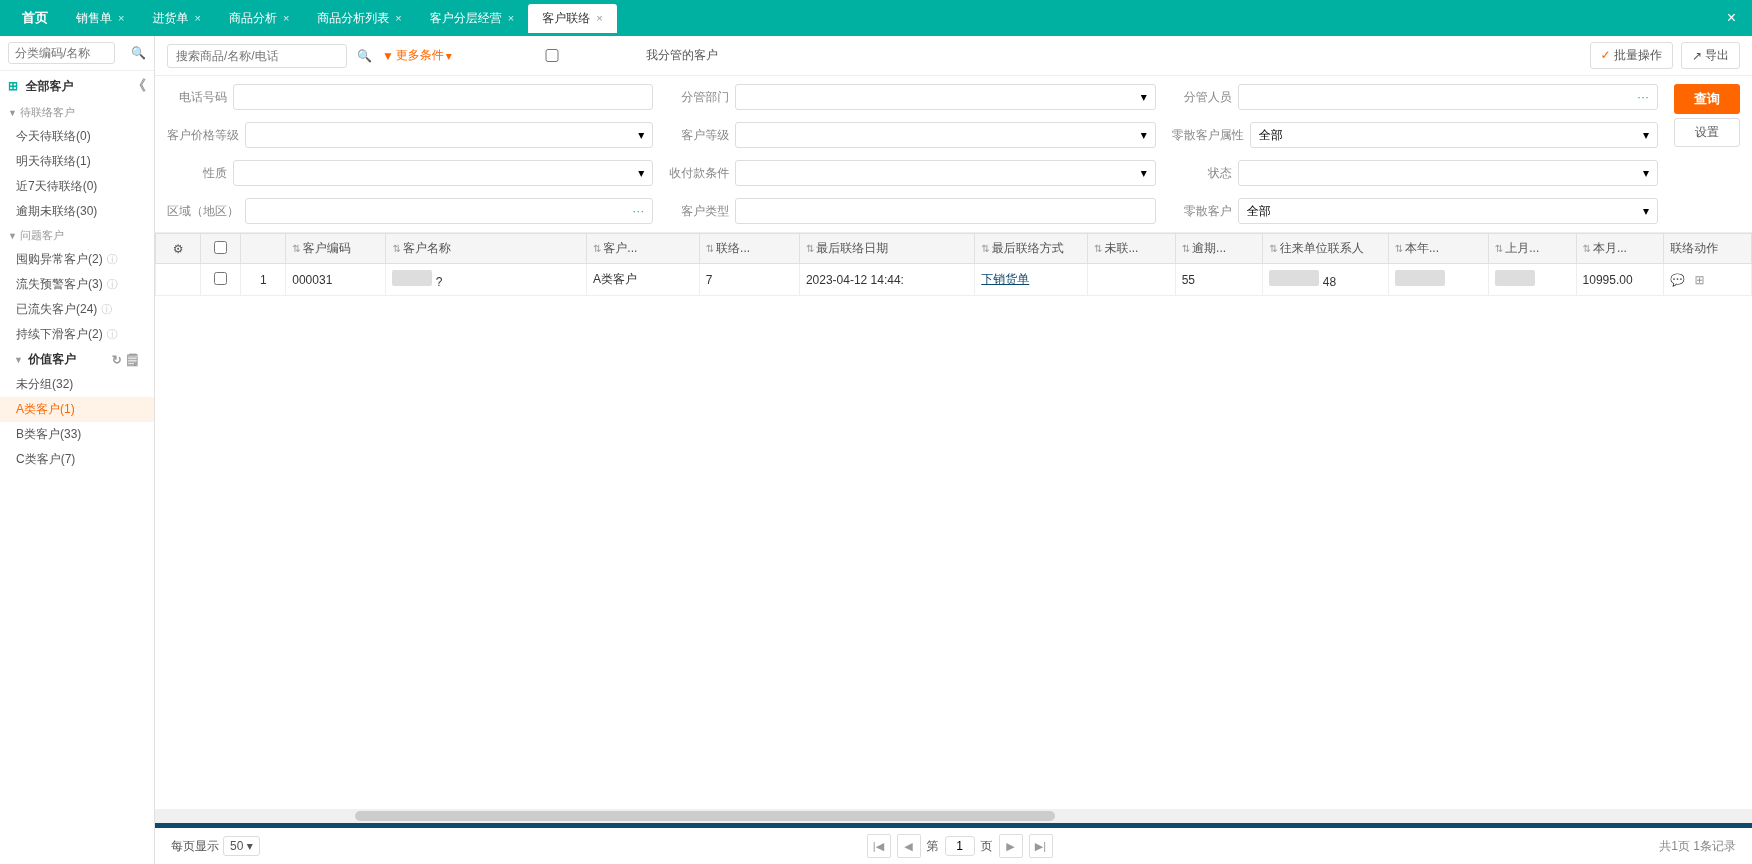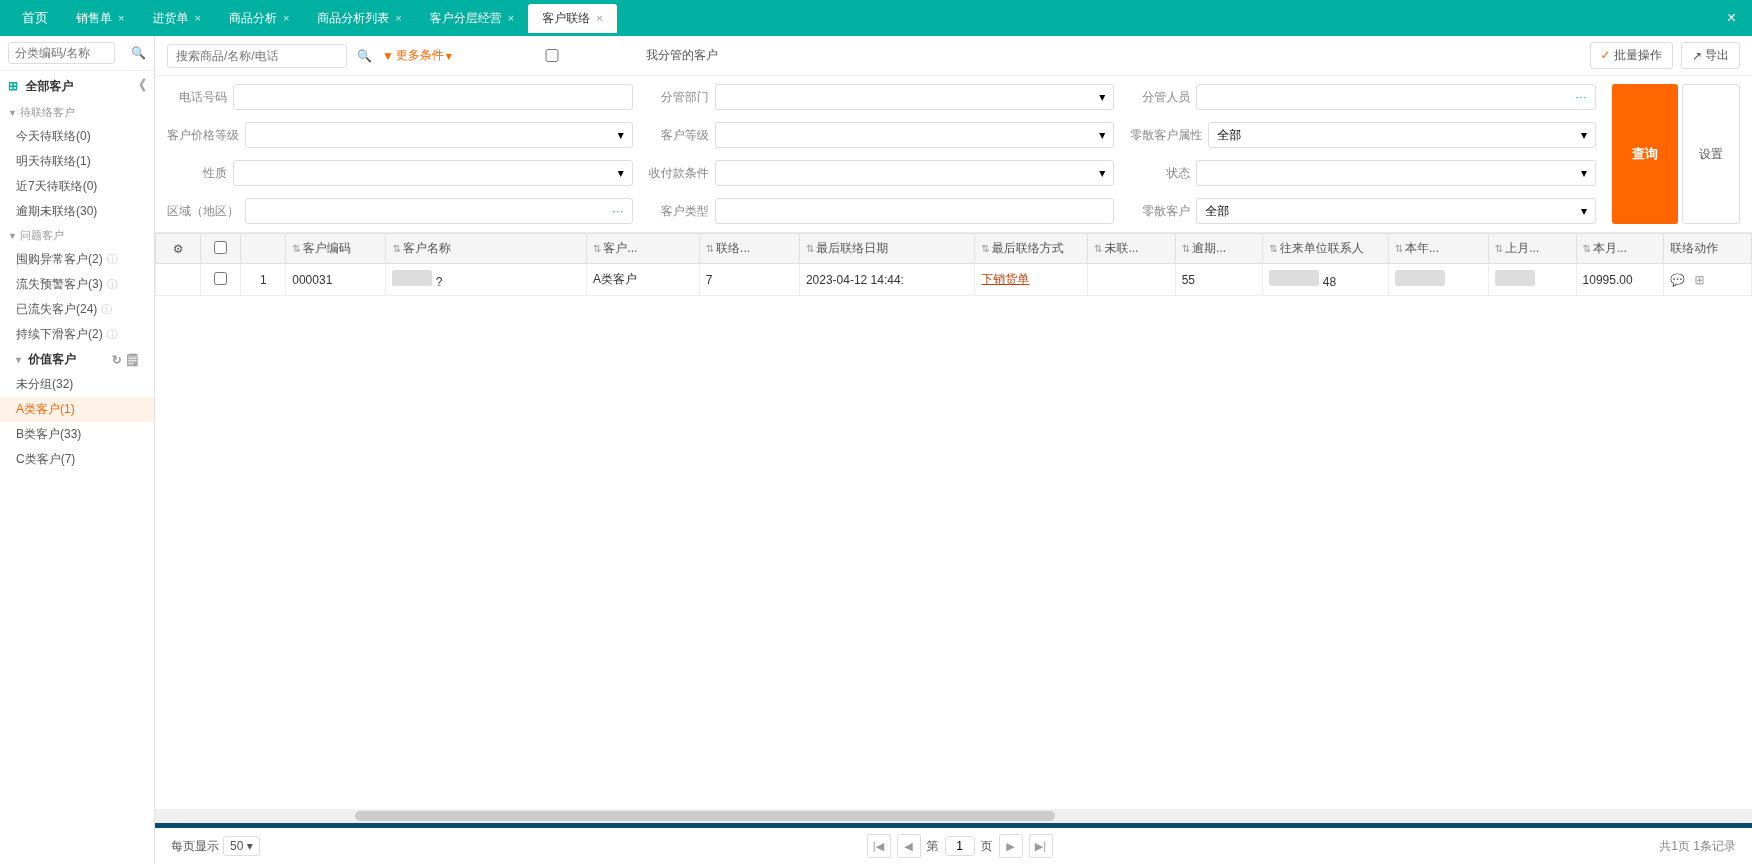--- a/index.html
+++ b/index.html
@@ -28,21 +28,21 @@
       background: white;
       color: #333;
       border-radius: 3px 3px 0 0;
     }
     .nav-item .close-x {
       font-size: 11px;
       color: rgba(255,255,255,0.8);
       margin-left: 2px;
     }
     .nav-item.active .close-x { color: #999; }
-    .nav-home { font-weight: normal; }
+    .nav-home { font-weight: bold; }
     .nav-close-btn {
       margin-left: auto;
       color: white;
       cursor: pointer;
       font-size: 16px;
       padding: 0 8px;
     }
 
     
     .main-layout {
@@ -258,20 +258,21 @@
       background: white;
       color: #555;
       border: 1px solid #ddd;
       border-radius: 3px;
       padding: 5px 16px;
       cursor: pointer;
       font-size: 12px;
     }
     .query-btns {
       display: flex;
+      flex-direction: column;
       gap: 4px;
       margin-left: 8px;
     }
 
     
     .table-container {
       flex: 1;
       background: white;
       overflow: auto;
       margin: 0;
@@ -319,21 +320,21 @@
     .col-lastway { width: 90px; }
     .col-uncontact { width: 70px; }
     .col-overdue { width: 70px; }
     .col-visits { width: 100px; }
     .col-year { width: 80px; }
     .col-lastmonth { width: 70px; }
     .col-thismonth { width: 70px; }
     .col-action { width: 70px; }
     
     .th-icon { color: #999; margin-right: 2px; font-size: 10px; cursor: pointer; }
-    .link-blue { color: #c2410c; text-decoration: underline; cursor: pointer; }
+    .link-blue { color: #0c4a6e; text-decoration: underline; cursor: pointer; }
     
     .gray-block {
       background: #ddd;
       width: 40px;
       height: 16px;
       display: inline-block;
       border-radius: 2px;
     }
 
     

